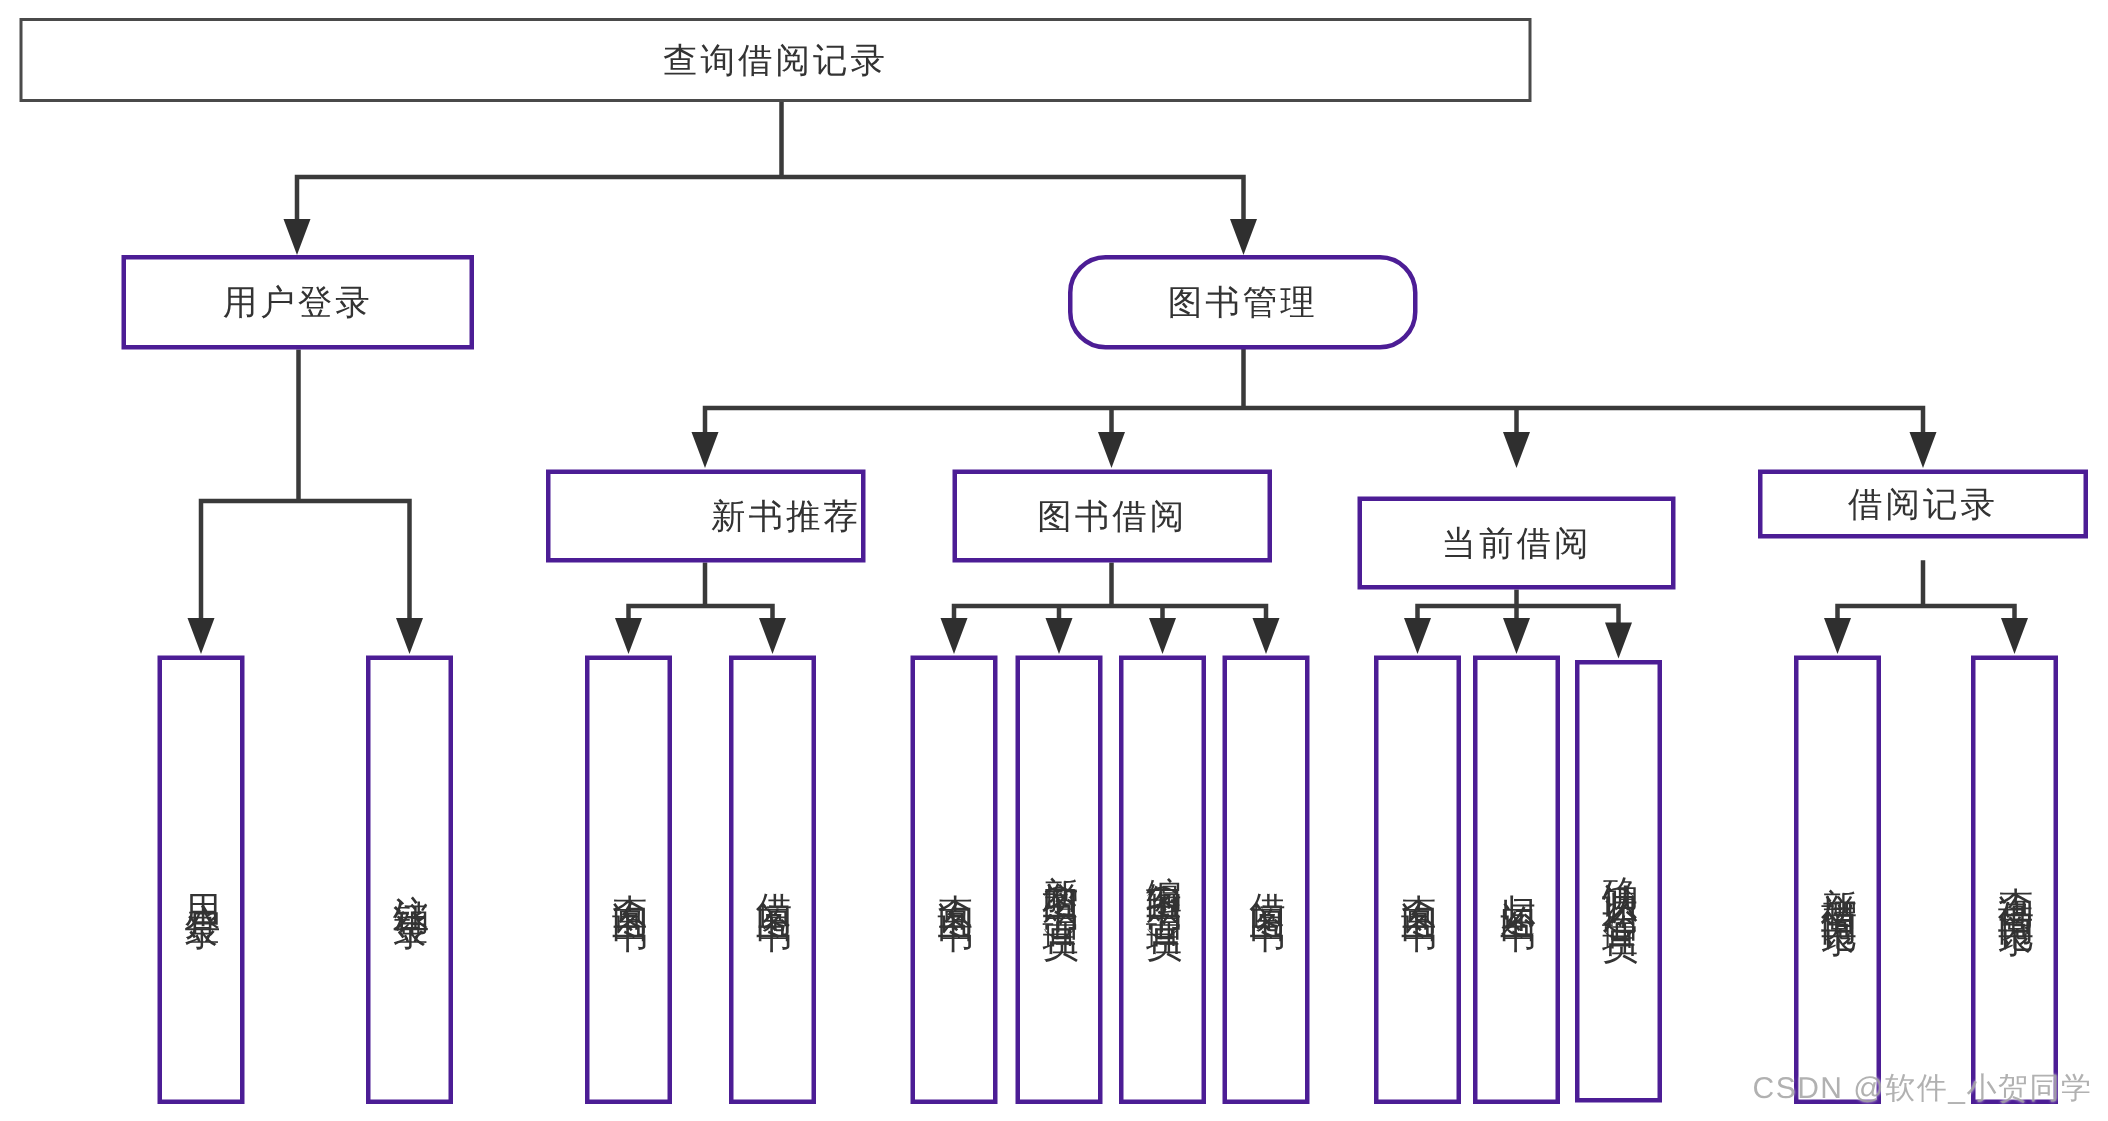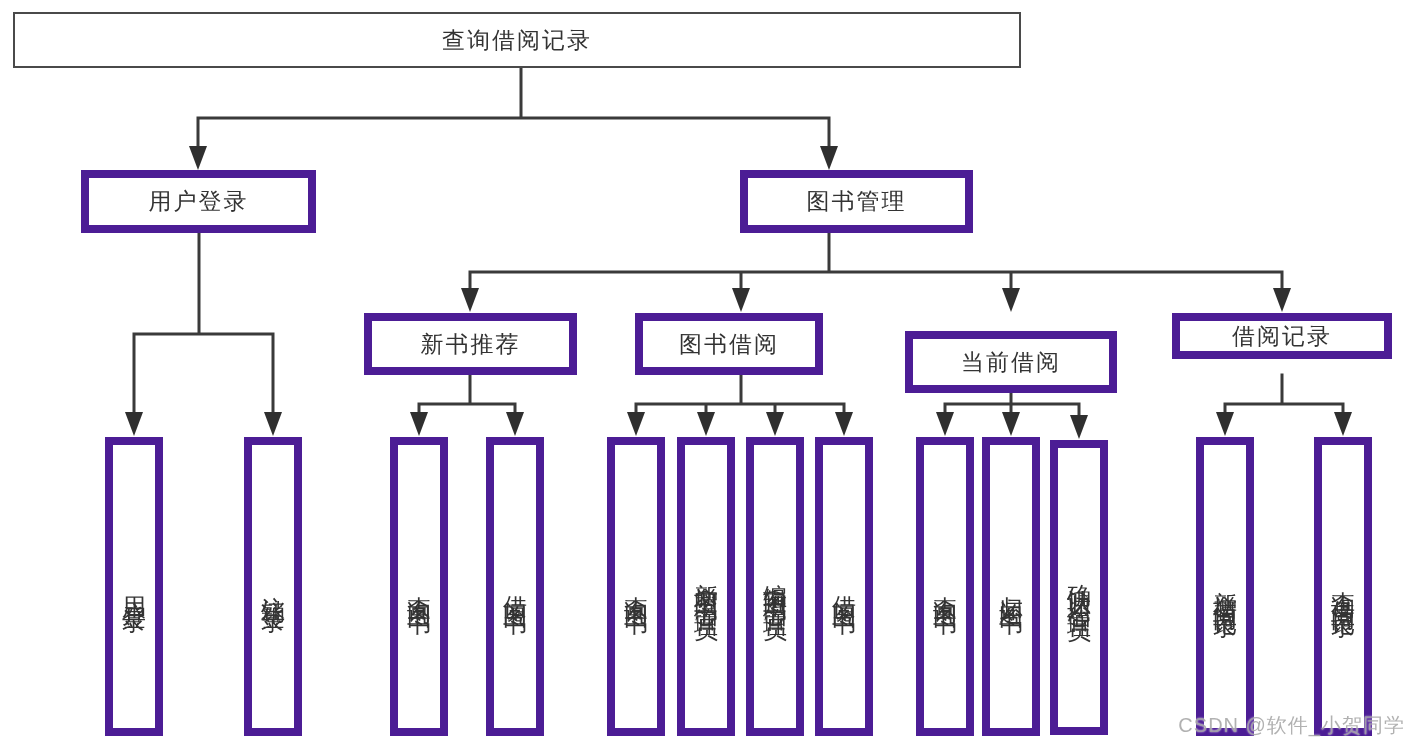--- a/index.html
+++ b/index.html
@@ -8,51 +8,51 @@
     width:1405px;height:747px;
     background:#ffffff;
     font-family:"Liberation Sans","DejaVu Sans",sans-serif;
     overflow:hidden;
   }
   .connectors{position:absolute;left:0;top:0;width:1405px;height:747px;}
   .box{
     position:absolute;
     box-sizing:border-box;
     background:#ffffff;
-    border:8px solid #4c1d95;
+    border:3px solid #4c1d95;
     color:#333333;
     display:flex;align-items:center;justify-content:center;
     text-align:center;
   }
   .hbox{font-size:23px;letter-spacing:2px;line-height:1;}
   .root{border-width:2px;border-color:#4a4a4a;}
   .vbox{
     writing-mode:vertical-rl;
     text-orientation:mixed;
     font-size:24px;
     letter-spacing:5px;
     line-height:1;
     padding:2px 0;
   }
   .watermark{
     position:absolute;
-    top:712px;right:0;
+    top:712px;right:10px;
     font-size:20px;
     letter-spacing:1px;
     color:rgba(158,158,158,0.8);
     text-shadow:0 0 2px rgba(255,255,255,0.9);
     z-index:5;
     white-space:nowrap;
   }
   
   #b-root{left:13px;top:12px;width:1008px;height:56px;}
   #b-user-login{left:81px;top:170px;width:235px;height:63px;}
-  #b-book-mgmt{left:740px;top:170px;width:233px;height:63px;}
-  #b-new-book{left:364px;top:313px;width:213px;height:62px;}
-  #b-book-borrow{left:635px;top:313px;width:188px;height:62px;}
+  #b-book-mgmt{left:712px;top:170px;width:233px;height:63px;border-radius:25px;}
+  #b-new-book{left:364px;top:313px;width:213px;height:62px;justify-content:flex-end;}
+  #b-book-borrow{left:635px;top:313px;width:213px;height:62px;}
   #b-current-borrow{left:905px;top:331px;width:212px;height:62px;}
   #b-borrow-record{left:1172px;top:313px;width:220px;height:46px;}
   .leaf{top:437px;width:58px;height:299px;}
   #l-user-login{left:105px;}
   #l-logout{left:244px;}
   #l-nb-query{left:390px;}
   #l-nb-borrow{left:486px;}
   #l-bb-query{left:607px;}
   #l-bb-add{left:677px;}
   #l-bb-edit{left:746px;}

